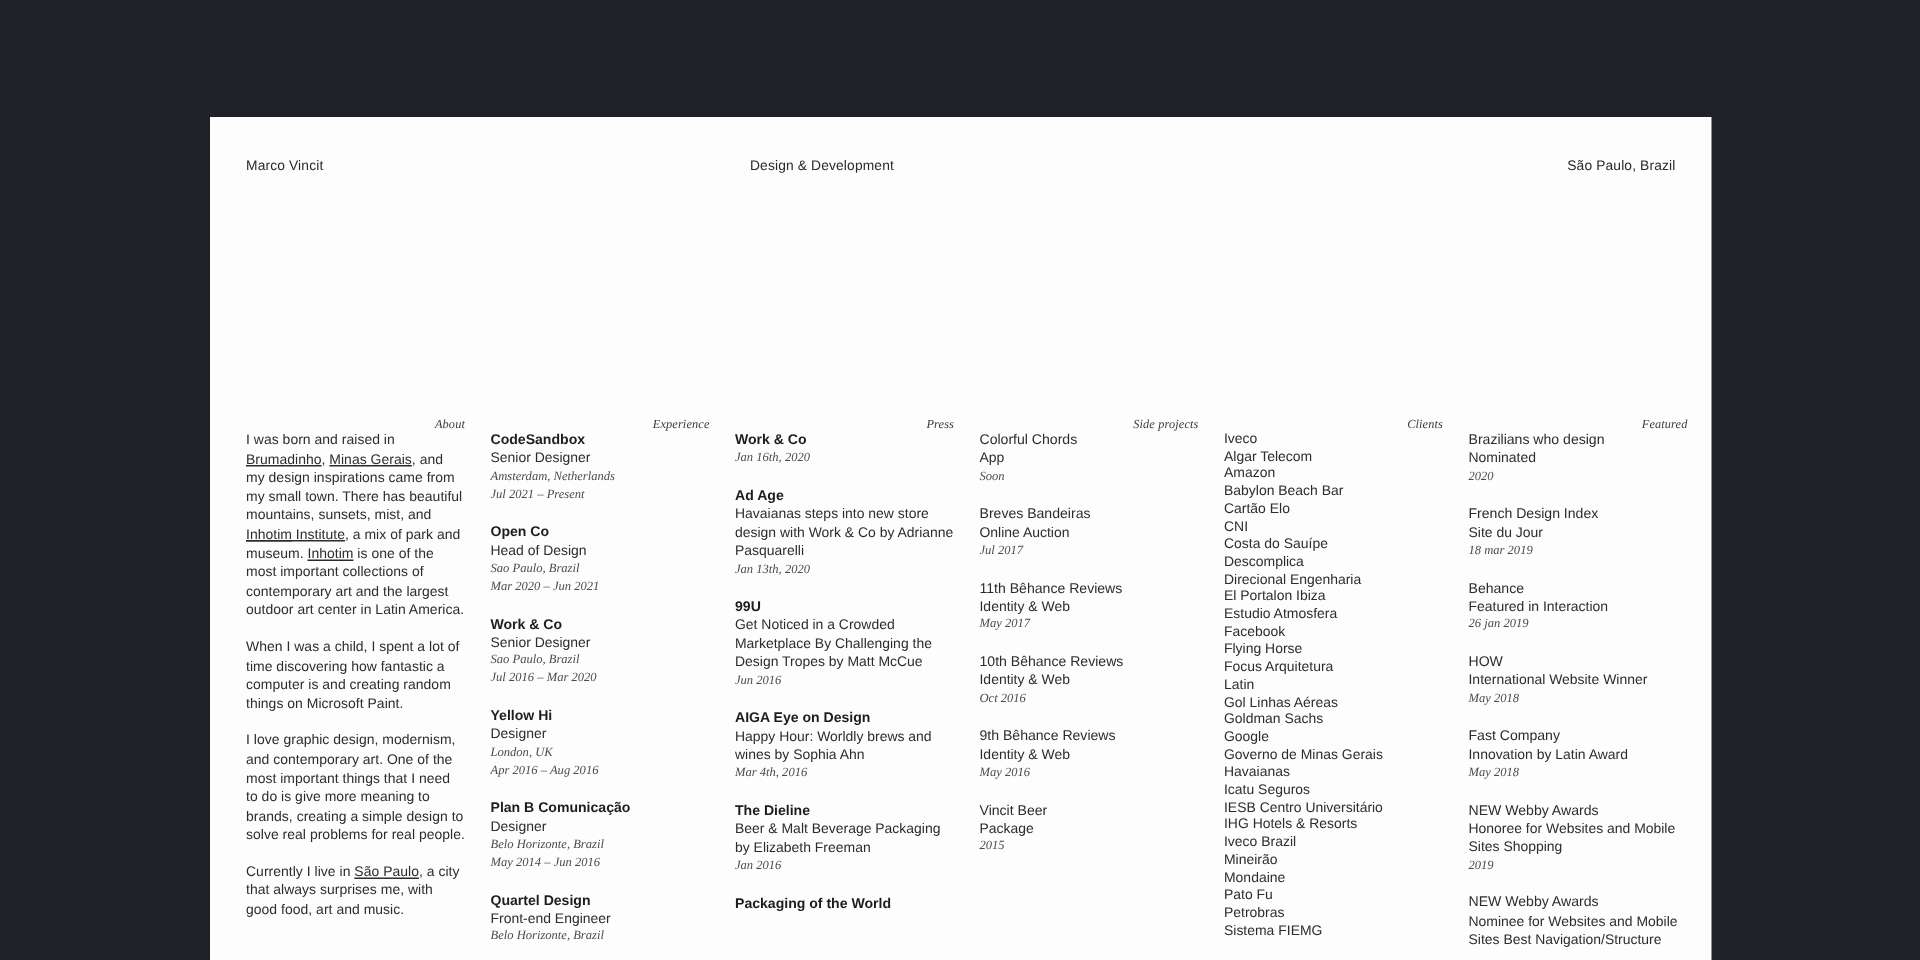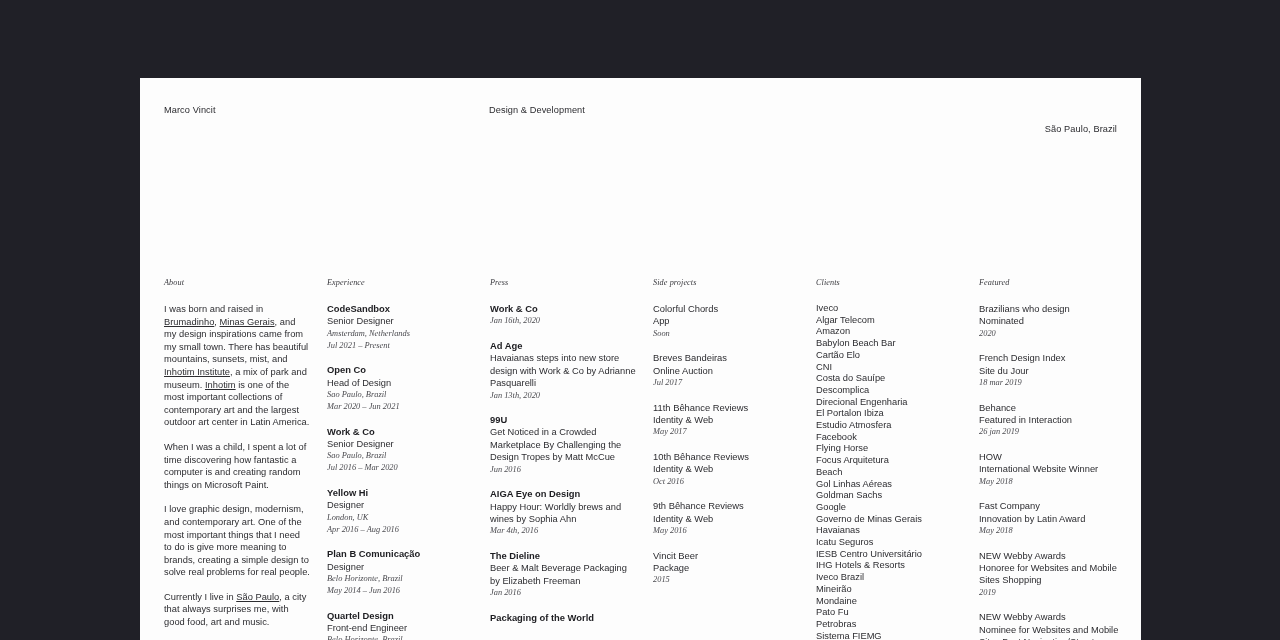--- a/index.html
+++ b/index.html
@@ -23,38 +23,38 @@
     left:24px; top:27px;
     width:953px;
     display:flex;
     justify-content:space-between;
     font-size:9.2px;
     color:#2a2a2e;
     letter-spacing:.1px;
   }
   .masthead > div { white-space:nowrap; }
   .mh-left  { flex:0 0 auto; }
-  .mh-mid   { position:absolute; left:325px; }
-  .mh-right { flex:0 0 auto; margin-left:auto;margin-top:19px; }
+  .mh-mid   { position:absolute; left:336px; }
+  .mh-right { flex:0 0 auto; margin-left:auto; }
 
   
   .columns {
     position:absolute;
     left:24px; top:200px;
     width:1000px;
     display:flex;
   }
   .col { width:163px; flex:0 0 163px; padding-right:17px; }
   .col-head {
     font-family:"Liberation Serif", serif;
     font-style:italic;
     font-size:8.2px;
     color:#3a3a3f;
-    margin-bottom:16px;
     letter-spacing:.1px;
+    text-align:right;
   }
 
   
   .para {
     font-size:9.3px;
     line-height:12.6px;
     color:#2c2c30;
     margin-bottom:12px;
     letter-spacing:.02px;
   }
@@ -233,21 +233,21 @@
           <div class="list-item">Cartão Elo</div>
           <div class="list-item">CNI</div>
           <div class="list-item">Costa do Sauípe</div>
           <div class="list-item">Descomplica</div>
           <div class="list-item">Direcional Engenharia</div>
           <div class="list-item">El Portalon Ibiza</div>
           <div class="list-item">Estudio Atmosfera</div>
           <div class="list-item">Facebook</div>
           <div class="list-item">Flying Horse</div>
           <div class="list-item">Focus Arquitetura</div>
-          <div class="list-item">Beach</div>
+          <div class="list-item">Latin</div>
           <div class="list-item">Gol Linhas Aéreas</div>
           <div class="list-item">Goldman Sachs</div>
           <div class="list-item">Google</div>
           <div class="list-item">Governo de Minas Gerais</div>
           <div class="list-item">Havaianas</div>
           <div class="list-item">Icatu Seguros</div>
           <div class="list-item">IESB Centro Universitário</div>
           <div class="list-item">IHG Hotels &amp; Resorts</div>
           <div class="list-item">Iveco Brazil</div>
           <div class="list-item">Mineirão</div>

